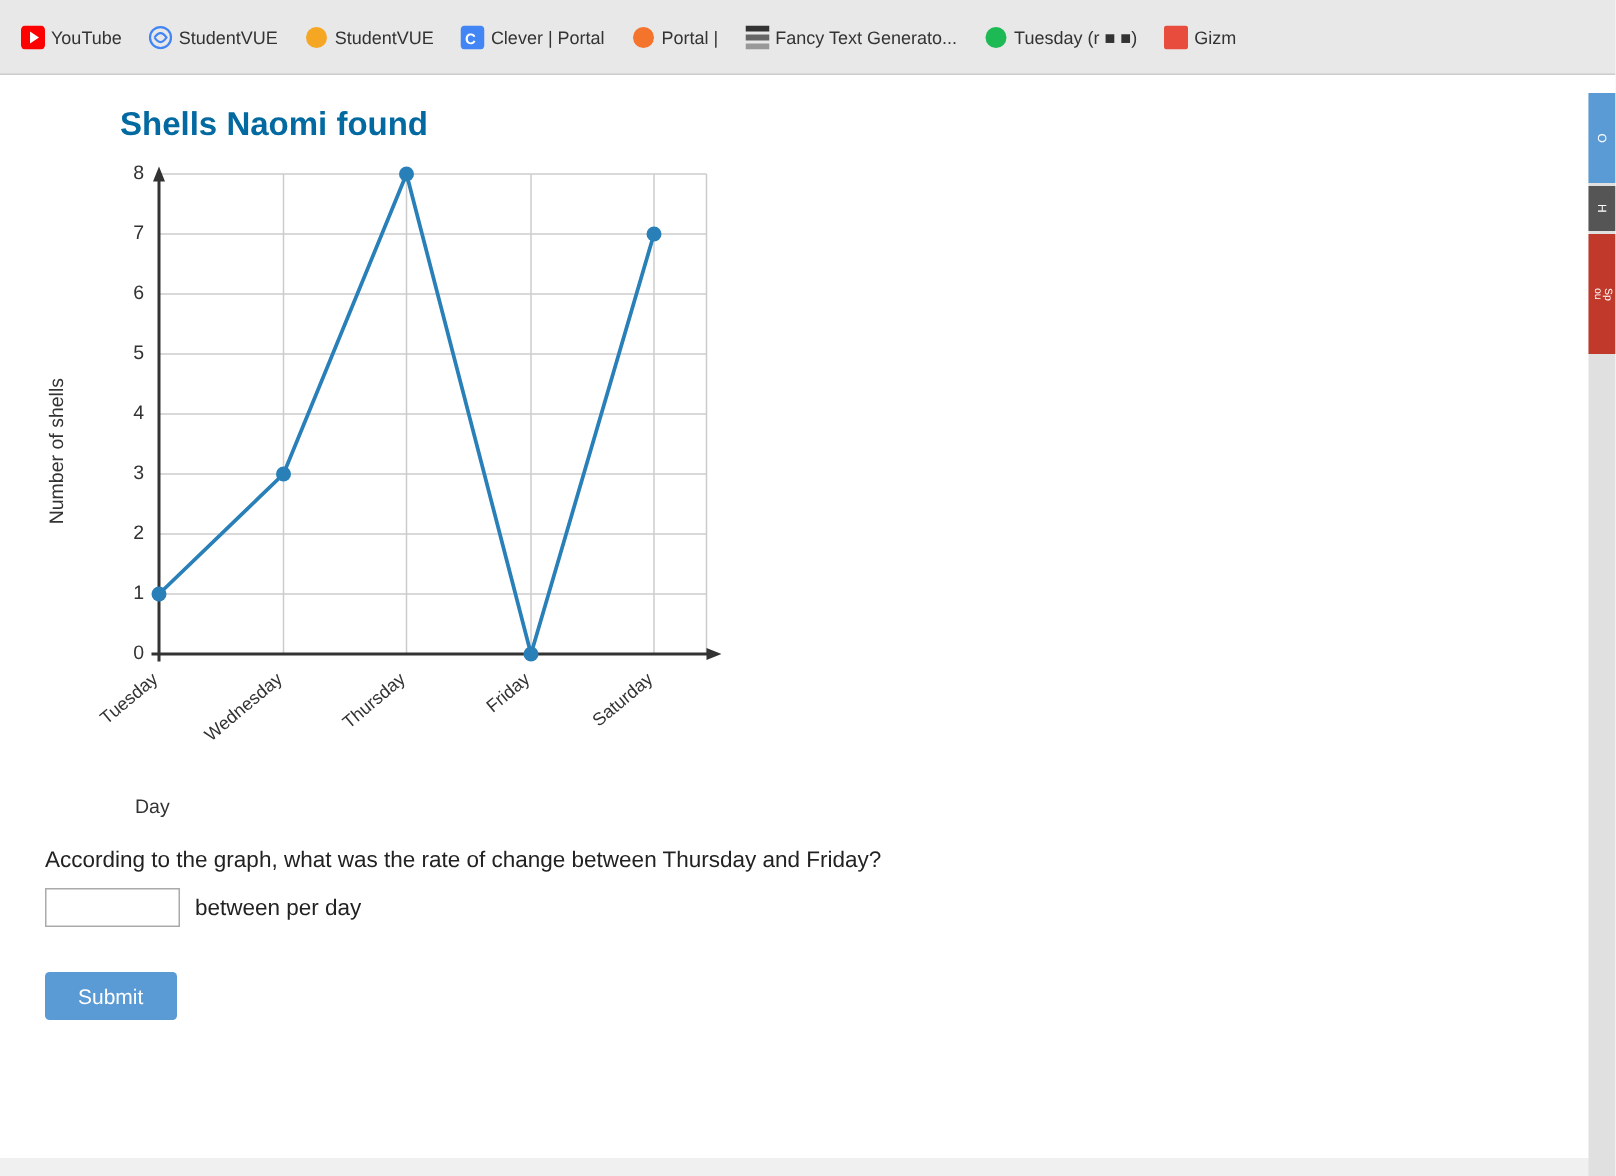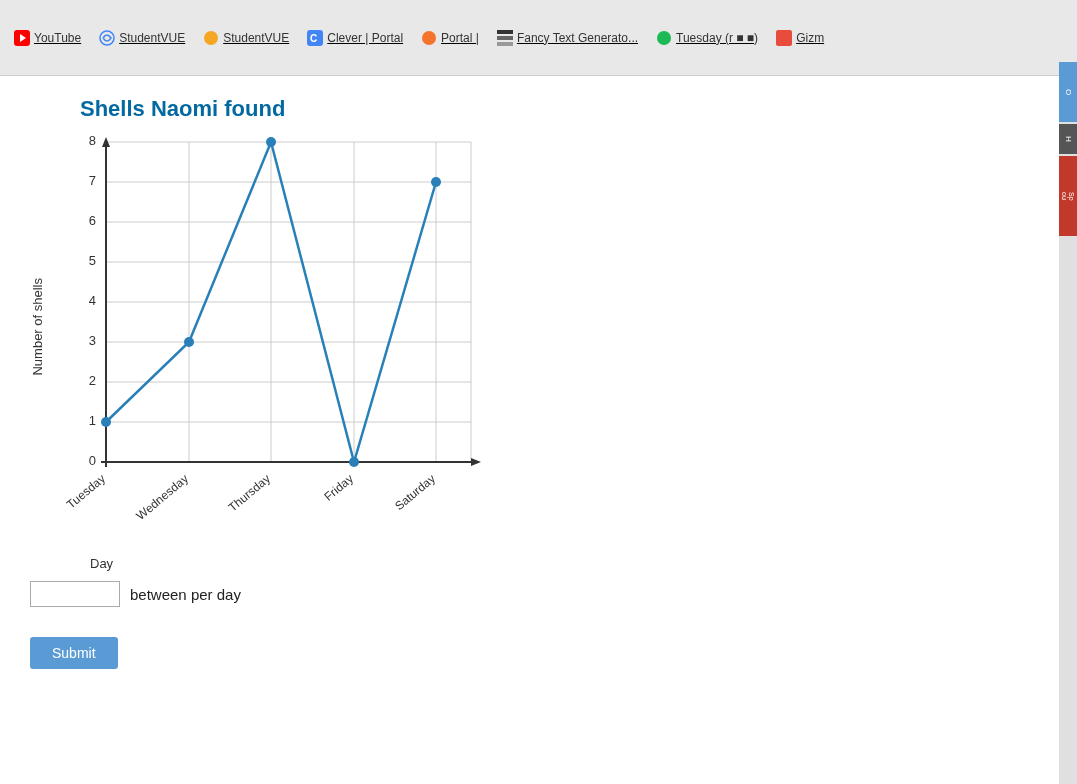--- a/index.html
+++ b/index.html
@@ -8,28 +8,27 @@
       background: #f0f0f0;
       width: 1077px;
       height: 784px;
       overflow: hidden;
       position: relative;
     }
 
     
     .browser-toolbar {
       background: #e8e8e8;
-      height: 76px;
+      height: 50px;
       display: flex;
       align-items: center;
       padding: 0 8px;
       gap: 6px;
       border-bottom: 1px solid #ccc;
       overflow: hidden;
-      text-decoration: underline;
     }
     .toolbar-item {
       display: flex;
       align-items: center;
       gap: 4px;
       font-size: 12px;
       white-space: nowrap;
       color: #333;
       padding: 4px 6px;
       border-radius: 3px;
@@ -297,20 +296,23 @@
         <circle cx="220" cy="10" r="5" fill="#2980b9"></circle>
         <circle cx="303" cy="330" r="5" fill="#2980b9"></circle>
         <circle cx="385" cy="50" r="5" fill="#2980b9"></circle>
       </svg>
     </div>
   </div>
 
   <div class="x-axis-label">Day</div>
 
   
+  <div class="question-section">
+    <span>According to the graph, what was the rate of change between Thursday and Friday?</span>
+  </div>
 
   <div class="answer-row">
     <input class="answer-input" type="text" placeholder="" style="">
     <span class="shells-label">between per day</span>
   </div>
 
   <button class="submit-btn">Submit</button>
 </div>
 
 <div class="right-panel">

